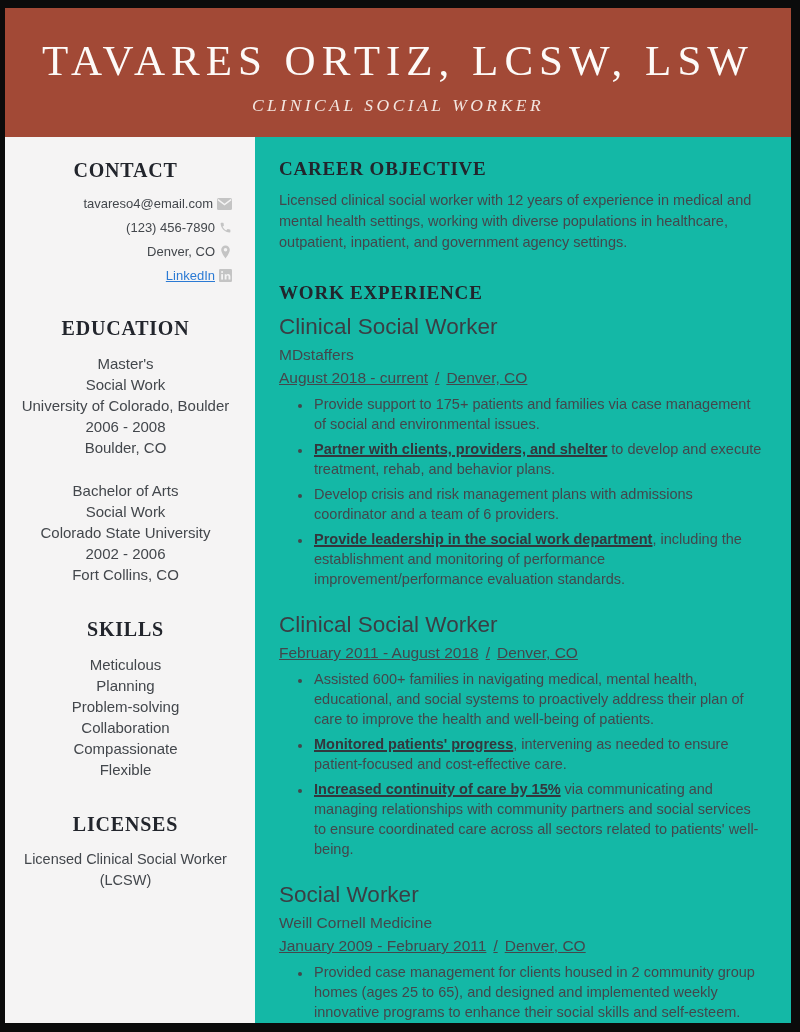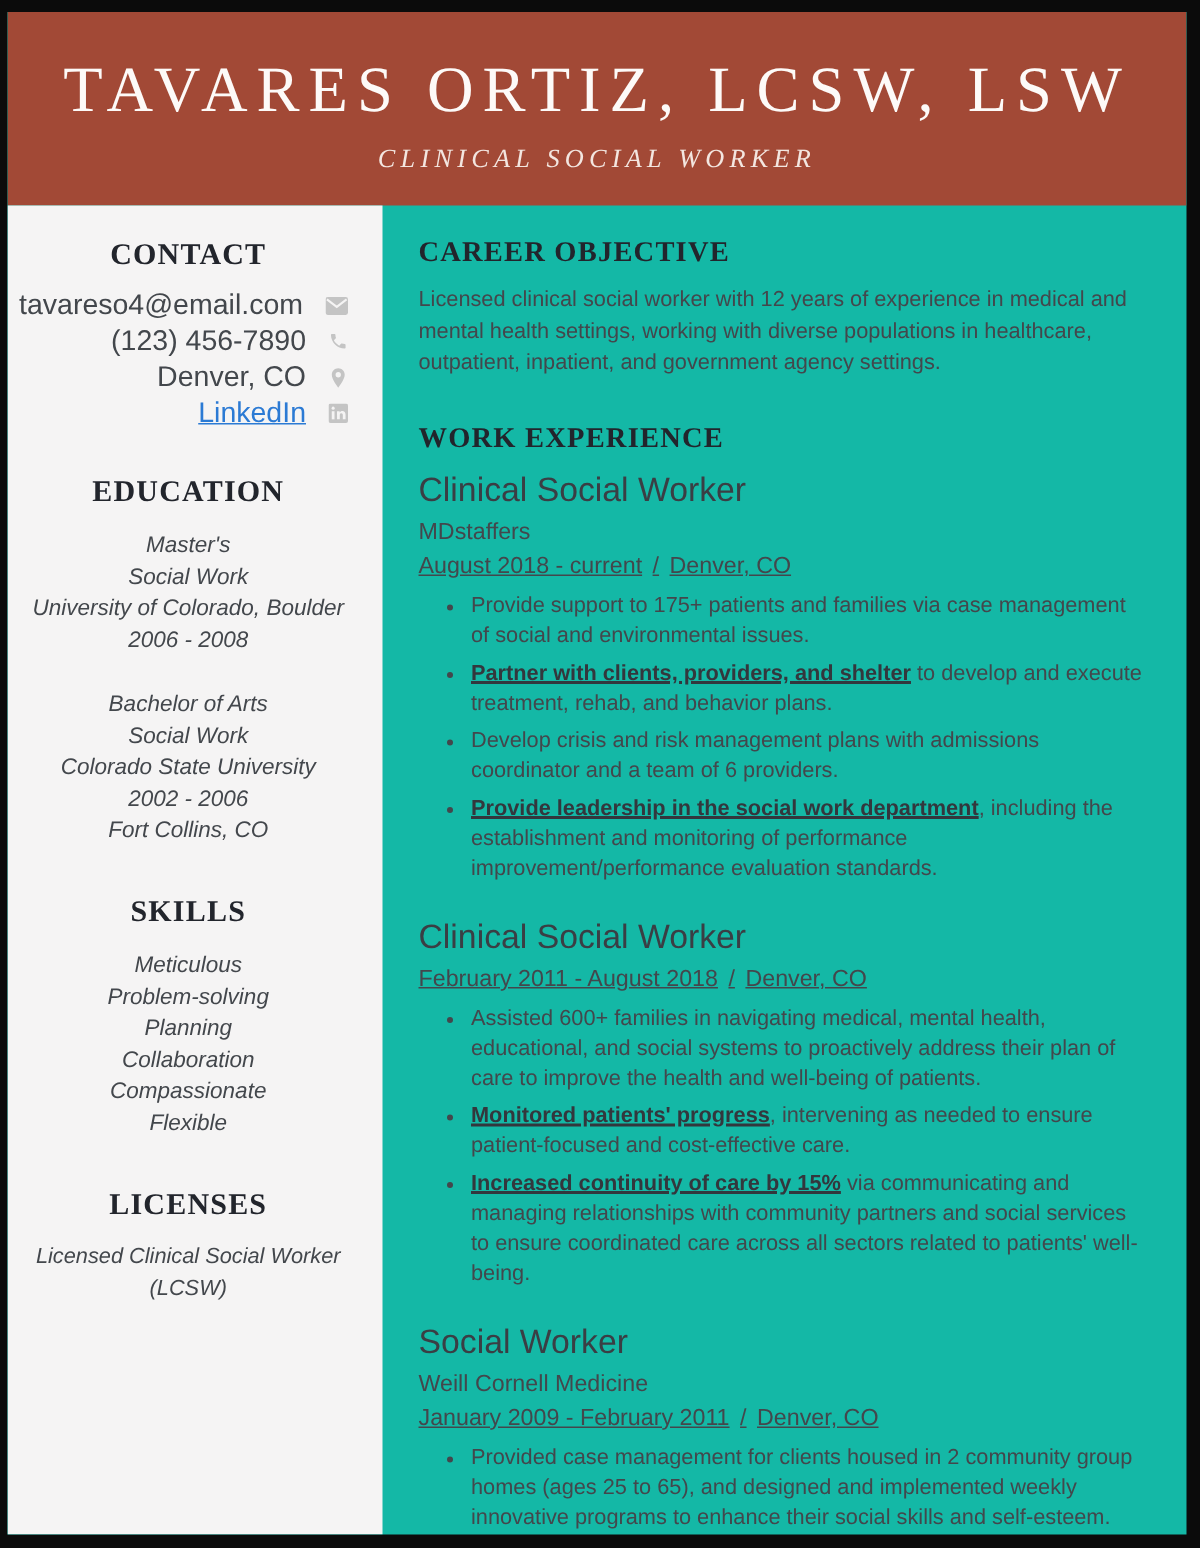--- a/index.html
+++ b/index.html
@@ -54,31 +54,31 @@
     font-family: "Liberation Serif", "DejaVu Serif", serif;
     font-weight: 700;
     color: #22252c;
     letter-spacing: 0.8px;
   }
   .side-heading { font-size: 20px; margin-bottom: 13px; }
   .side-section { margin-bottom: 33px; }
 
   .contact-row {
     display: flex; justify-content: flex-end; align-items: center;
-    gap: 15px; margin-bottom: 7px;
-    font-size: 19px; line-height: 17px;
+    gap: 4px; margin-bottom: 7px;
+    font-size: 13px; line-height: 17px;
   }
   .contact-row .icon { display: inline-flex; flex: 0 0 auto; }
   .link {
     color: #2b7ad4; text-decoration: underline; cursor: pointer;
   }
 
   .edu-block { margin-bottom: 22px; }
   .edu-line, .skill-item, .license-item {
-    font-size: 15px; line-height: 21px; font-style: italic;
+    font-size: 15px; line-height: 21px;
   }
   .license-item { font-size: 14.5px; }
 
   
   .main {
     flex: 1;
     padding: 21px 27px 20px 24px;
     color: #43474c;
   }
   .main-heading { font-size: 19px; margin-bottom: 10px; }
@@ -163,35 +163,36 @@
         </div>
       </section>
 
       <section class="side-section">
         <h2 class="side-heading">EDUCATION</h2>
         <div class="edu-block">
           <div class="edu-line">Master's</div>
           <div class="edu-line">Social Work</div>
           <div class="edu-line">University of Colorado, Boulder</div>
           <div class="edu-line">2006 - 2008</div>
+          <div class="edu-line">Boulder, CO</div>
         </div>
         <div class="edu-block">
           <div class="edu-line">Bachelor of Arts</div>
           <div class="edu-line">Social Work</div>
           <div class="edu-line">Colorado State University</div>
           <div class="edu-line">2002 - 2006</div>
           <div class="edu-line">Fort Collins, CO</div>
         </div>
       </section>
 
       <section class="side-section">
         <h2 class="side-heading">SKILLS</h2>
         <div class="skill-item">Meticulous</div>
+        <div class="skill-item">Planning</div>
         <div class="skill-item">Problem-solving</div>
-        <div class="skill-item">Planning</div>
         <div class="skill-item">Collaboration</div>
         <div class="skill-item">Compassionate</div>
         <div class="skill-item">Flexible</div>
       </section>
 
       <section class="side-section">
         <h2 class="side-heading">LICENSES</h2>
         <div class="license-item">Licensed Clinical Social Worker (LCSW)</div>
       </section>
 

